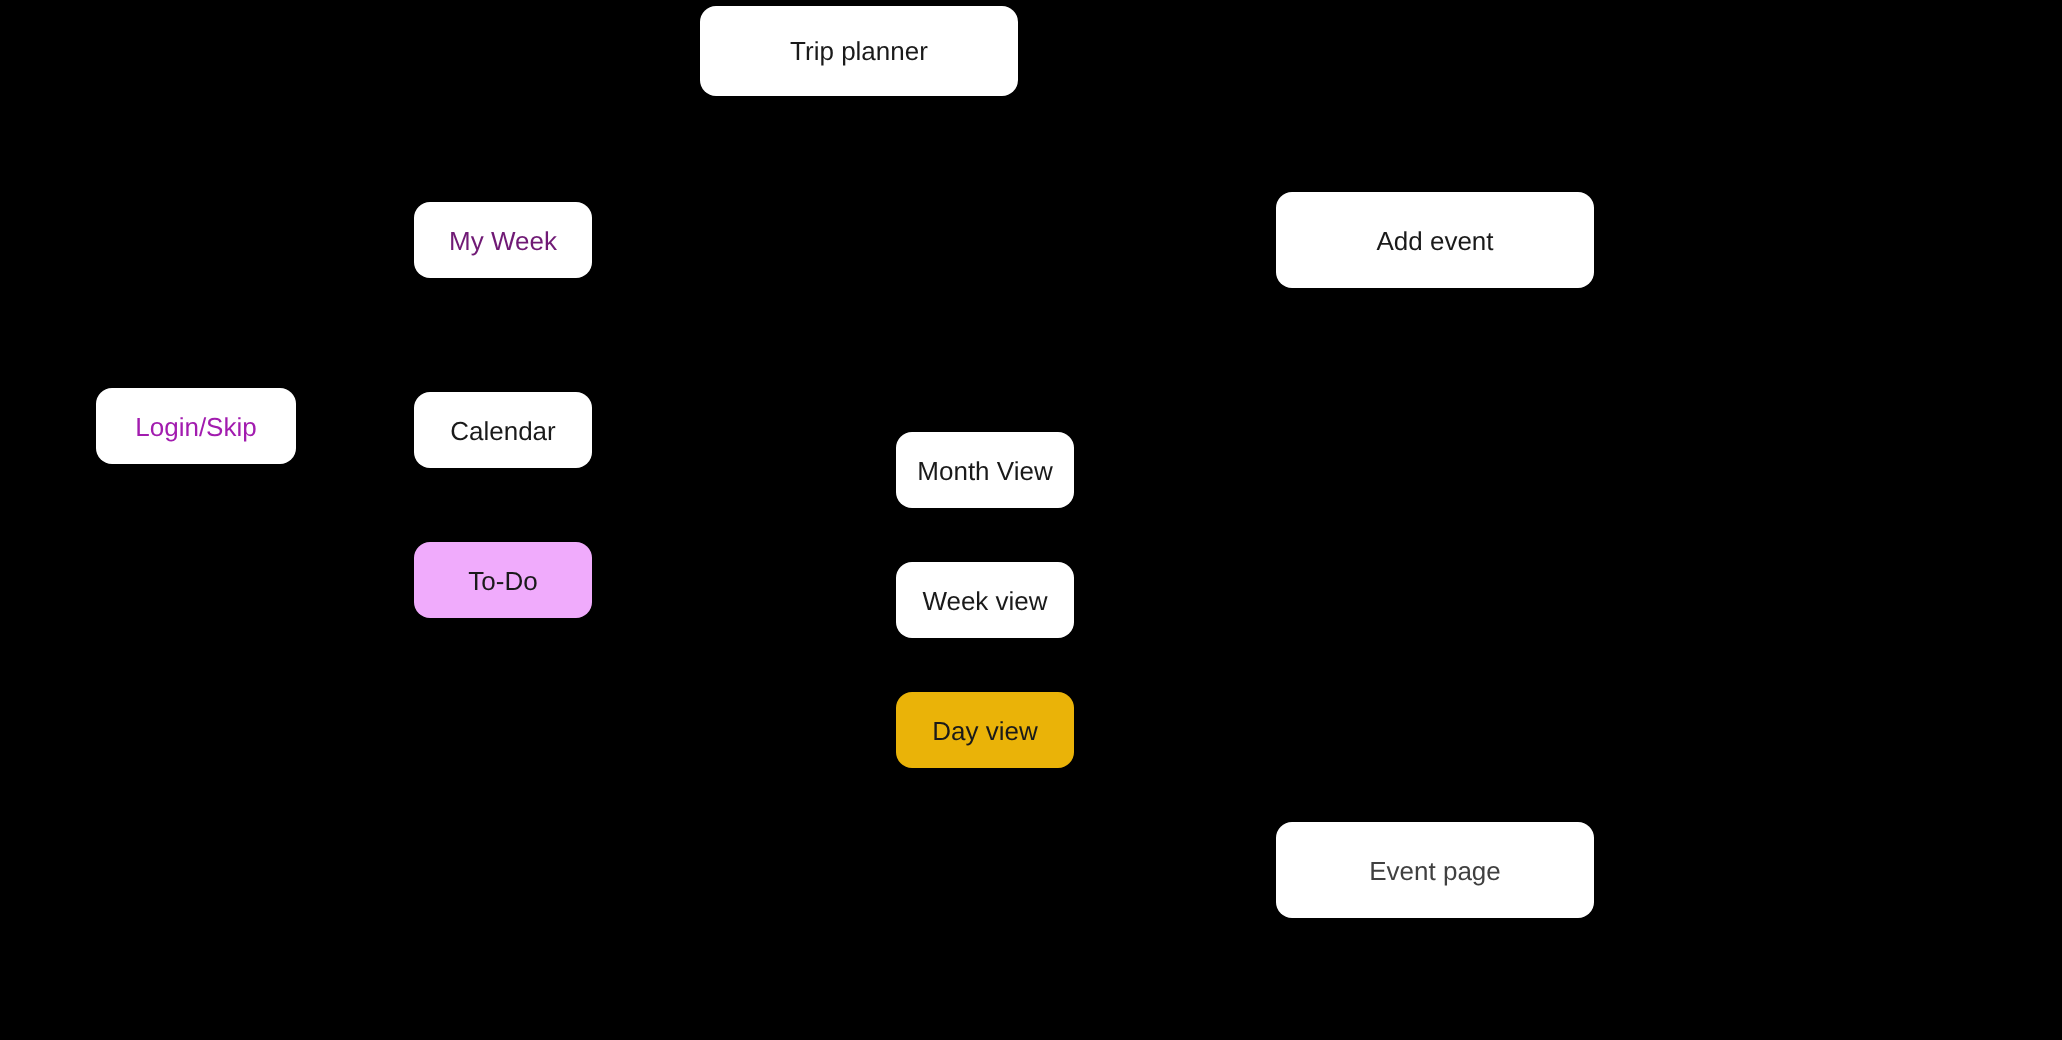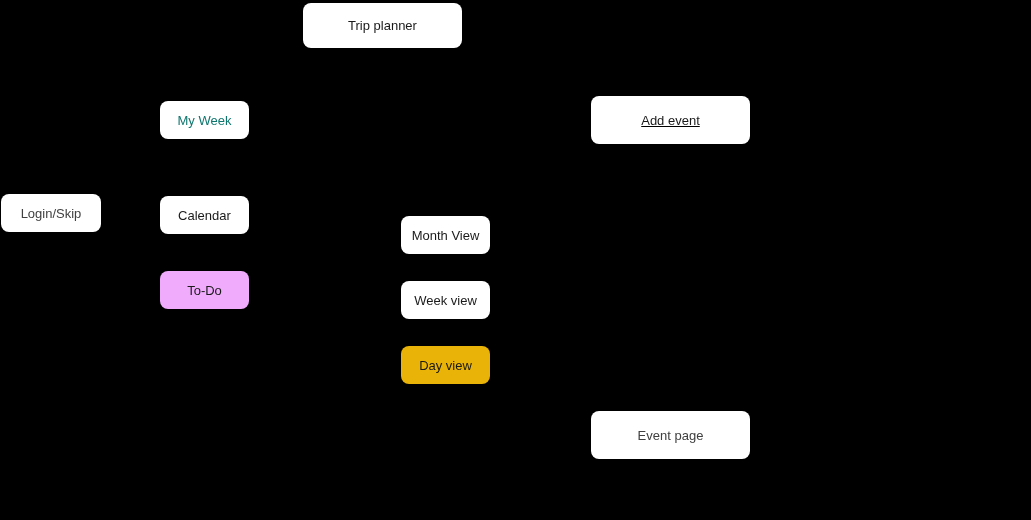--- a/index.html
+++ b/index.html
@@ -7,20 +7,21 @@
     padding: 0;
     background: #000000;
   }
   #diagram-canvas {
     position: relative;
     width: 910px;
     height: 520px;
     background: #000000;
     overflow: hidden;
     font-family: "Liberation Sans", sans-serif;
+    margin-left: 47px;
   }
   .node {
     position: absolute;
     background: #ffffff;
     border-radius: 8px;
     display: flex;
     align-items: center;
     justify-content: center;
     box-sizing: border-box;
   }
@@ -32,28 +33,28 @@
     text-align: center;
   }
 </style>
 </head>
 <body>
 
 <div id="diagram-canvas" style="background: rgb(0, 0, 0);">
     <div class="node" style="left: 303px; top: 3px; width: 159px; height: 45px; background: rgb(255, 255, 255); border-radius: 8px;">
       <span class="node-label" style="color: rgb(26, 26, 26);">Trip planner</span>
     </div>
-    <div class="node" style="left: 591px; top: 96px; width: 159px; height: 48px; background: rgb(255, 255, 255); border-radius: 8px; text-decoration: underline;">
+    <div class="node" style="left: 591px; top: 96px; width: 159px; height: 48px; background: rgb(255, 255, 255); border-radius: 8px;">
       <span class="node-label" style="color: rgb(26, 26, 26);">Add event</span>
     </div>
     <div class="node" style="left: 160px; top: 101px; width: 89px; height: 38px; background: rgb(255, 255, 255); border-radius: 8px;">
-      <span class="node-label" style="color: #0f766e;">My Week</span>
+      <span class="node-label" style="color: #701a75;">My Week</span>
     </div>
     <div class="node" style="left: 1px; top: 194px; width: 100px; height: 38px; background: rgb(255, 255, 255); border-radius: 8px;">
-      <span class="node-label" style="color: #404040;">Login/Skip</span>
+      <span class="node-label" style="color: #a21caf;">Login/Skip</span>
     </div>
     <div class="node" style="left: 401px; top: 216px; width: 89px; height: 38px; background: rgb(255, 255, 255); border-radius: 8px;">
       <span class="node-label" style="color: rgb(26, 26, 26);">Month View</span>
     </div>
     <div class="node" style="left: 160px; top: 196px; width: 89px; height: 38px; background: rgb(255, 255, 255); border-radius: 8px;">
       <span class="node-label" style="color: rgb(26, 26, 26);">Calendar</span>
     </div>
     <div class="node" style="left: 160px; top: 271px; width: 89px; height: 38px; background: #f0abfc; border-radius: 8px;">
       <span class="node-label" style="color: rgb(26, 26, 26);">To-Do</span>
     </div>

